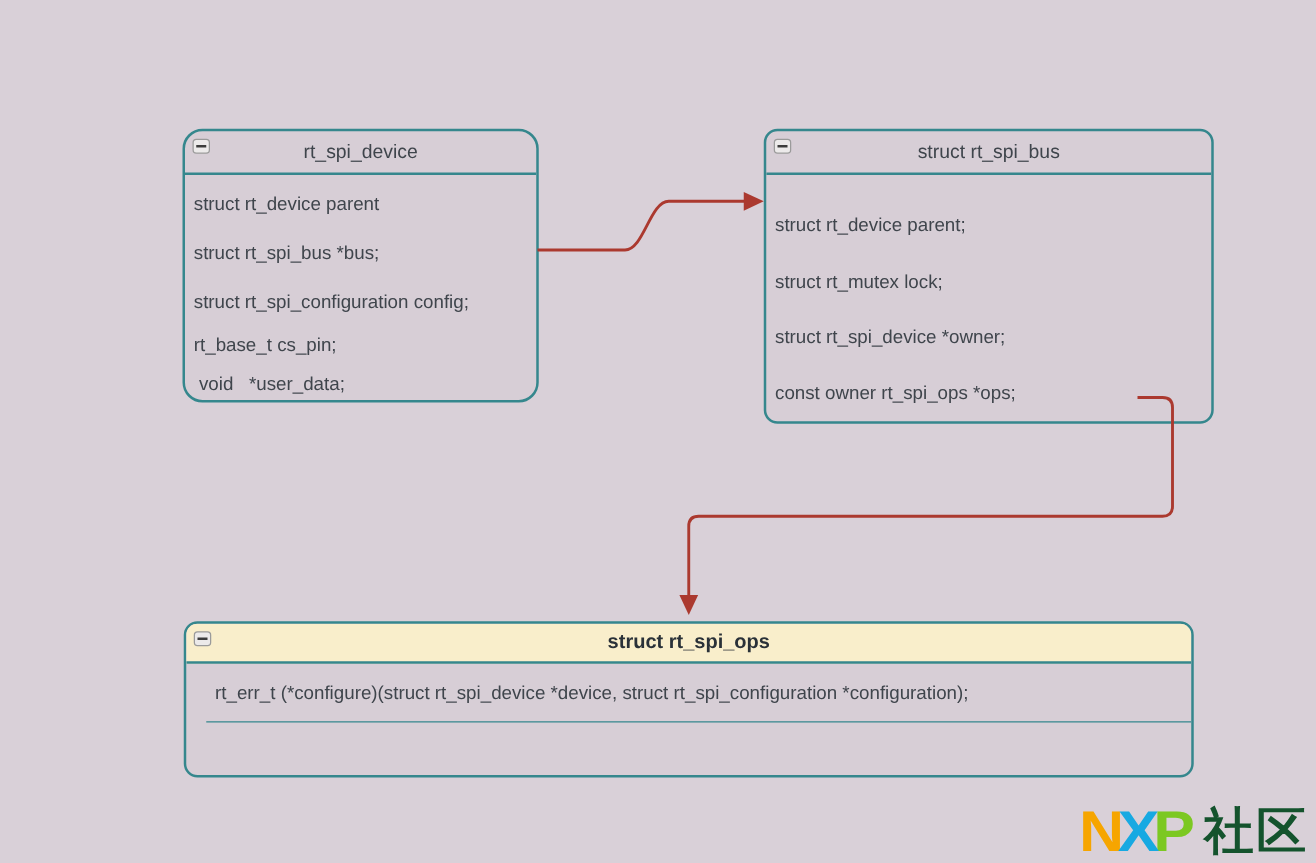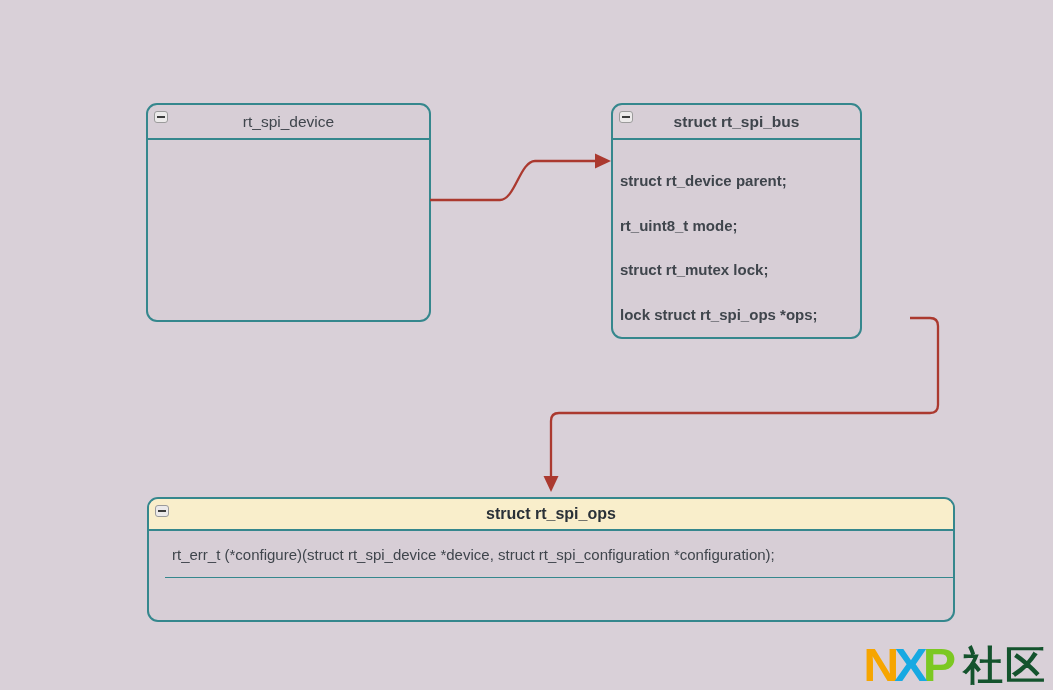--- a/index.html
+++ b/index.html
@@ -44,29 +44,29 @@
 
   .fields { display:flex; flex-direction:column; }
   .field {
     display:flex; align-items:center;
     padding-left:7px; padding-right:4px;
     font-size:15px;
     color:#3f454c;
     white-space:pre-wrap;
   }
 
-  #node-device { left:146px; top:103px; width:285px; height:219px; }
+  #node-device { left:146px; top:103px; width:285px; height:219px;border-radius:16px; }
   #node-device .fields { padding-top:3px; }
   #node-device .field:nth-child(1){ height:40px; }
   #node-device .field:nth-child(2){ height:39px; }
   #node-device .field:nth-child(3){ height:38px; }
   #node-device .field:nth-child(4){ height:32px; }
   #node-device .field:nth-child(5){ height:30px; }
 
-  #node-bus { left:611px; top:103px; width:251px; height:236px;font-weight:bold; }
+  #node-bus { left:611px; top:103px; width:360px; height:236px; }
   #node-bus .fields { height:197px; padding-top:18px; }
   #node-bus .field { flex:1; }
 
   #node-ops { left:147px; top:497px; width:808px; height:125px; }
   #node-ops .node-header {
     height:32px;
     background:#f9eecb;
   }
   #node-ops .node-title { font-weight:bold; font-size:16px; color:#2a3138; }
   #node-ops .fields { height:89px;margin-left:16px; }
@@ -114,34 +114,41 @@
 
 <div class="canvas">
 
   <div class="node" id="node-device">
     <div class="node-header">
       <div class="collapse-btn">
         <div class="bar"></div>
       </div>
       <span class="node-title">rt_spi_device</span>
     </div>
+    <div class="fields">
+      <div class="field">struct rt_device parent</div>
+      <div class="field">struct rt_spi_bus *bus;</div>
+      <div class="field">struct rt_spi_configuration config;</div>
+      <div class="field">rt_base_t cs_pin;</div>
+      <div class="field"> void   *user_data;</div>
+    </div>
   </div>
 
   <div class="node" id="node-bus">
     <div class="node-header">
       <div class="collapse-btn">
         <div class="bar"></div>
       </div>
       <span class="node-title">struct rt_spi_bus</span>
     </div>
     <div class="fields">
       <div class="field">struct rt_device parent;</div>
-      <div class="field">rt_uint8_t mode;</div>
       <div class="field">struct rt_mutex lock;</div>
-      <div class="field">lock struct rt_spi_ops *ops;</div>
+      <div class="field">struct rt_spi_device *owner;</div>
+      <div class="field">const owner rt_spi_ops *ops;</div>
     </div>
   </div>
 
   <div class="node" id="node-ops">
     <div class="node-header">
       <div class="collapse-btn">
         <div class="bar"></div>
       </div>
       <span class="node-title">struct rt_spi_ops</span>
     </div>

